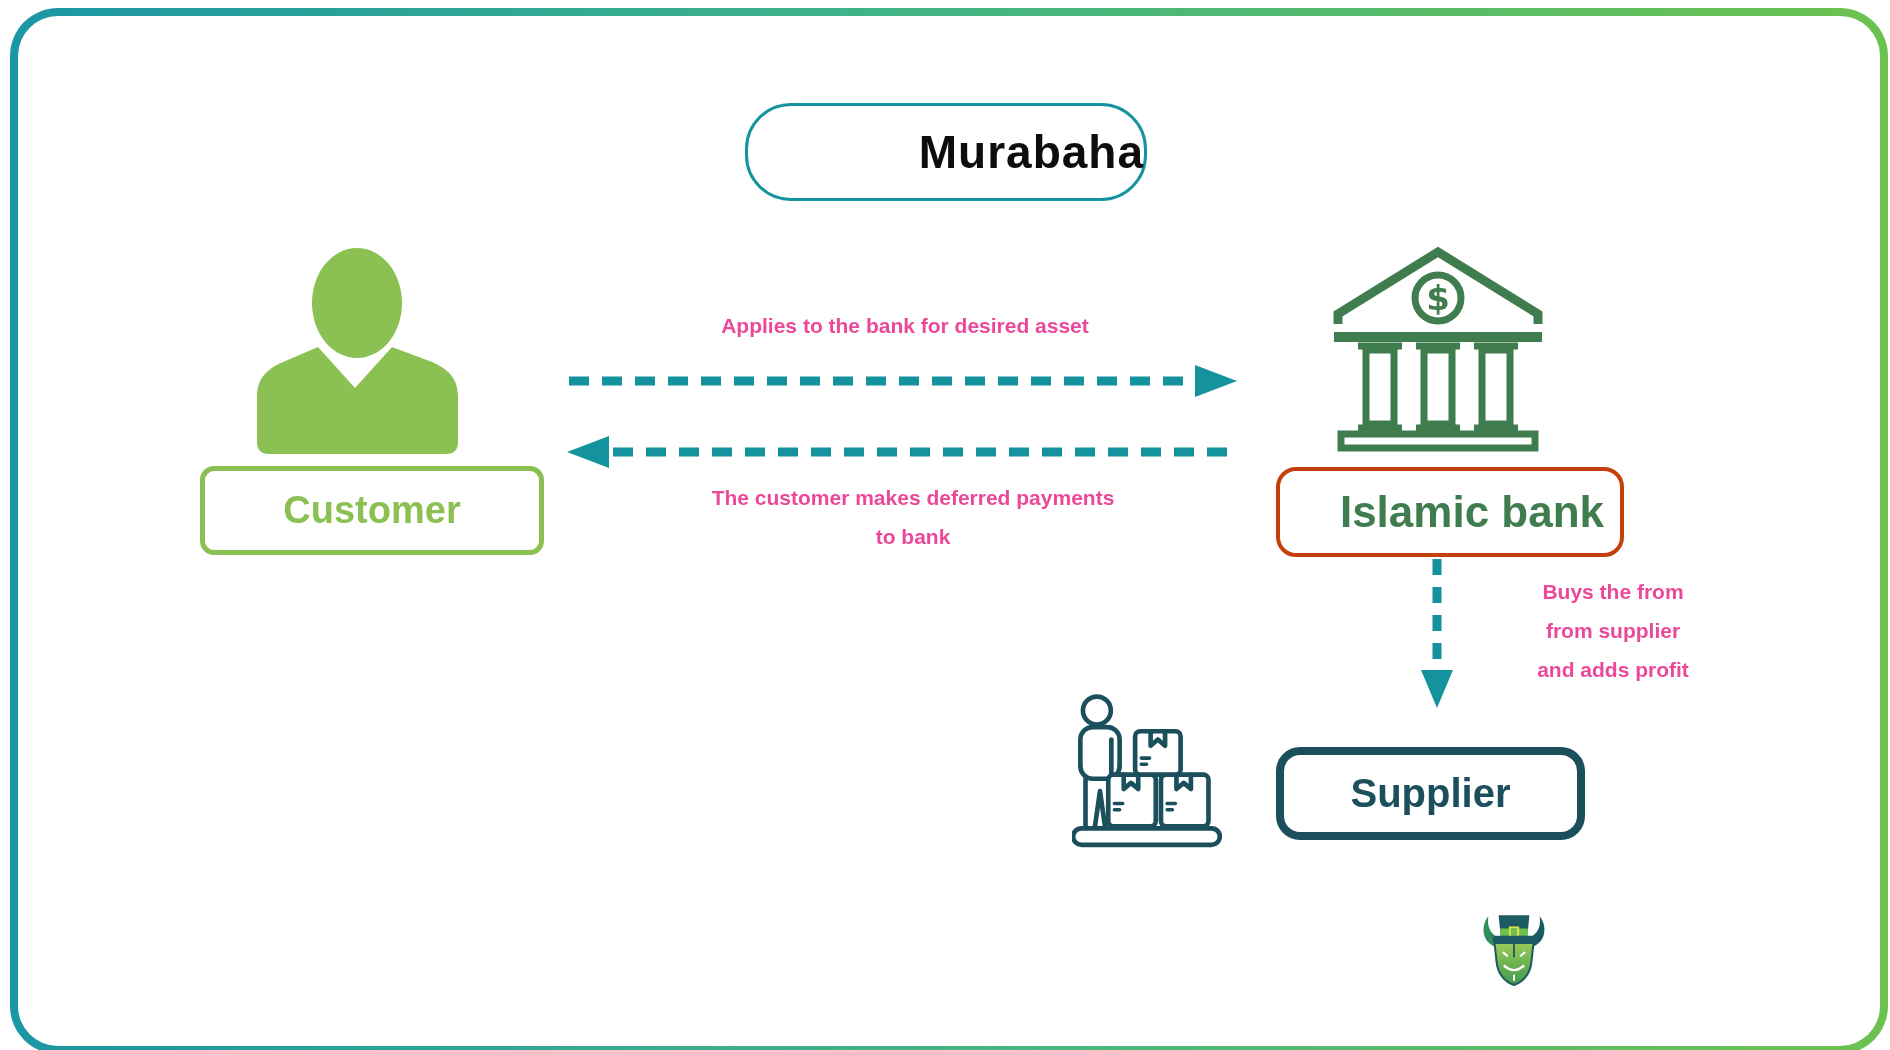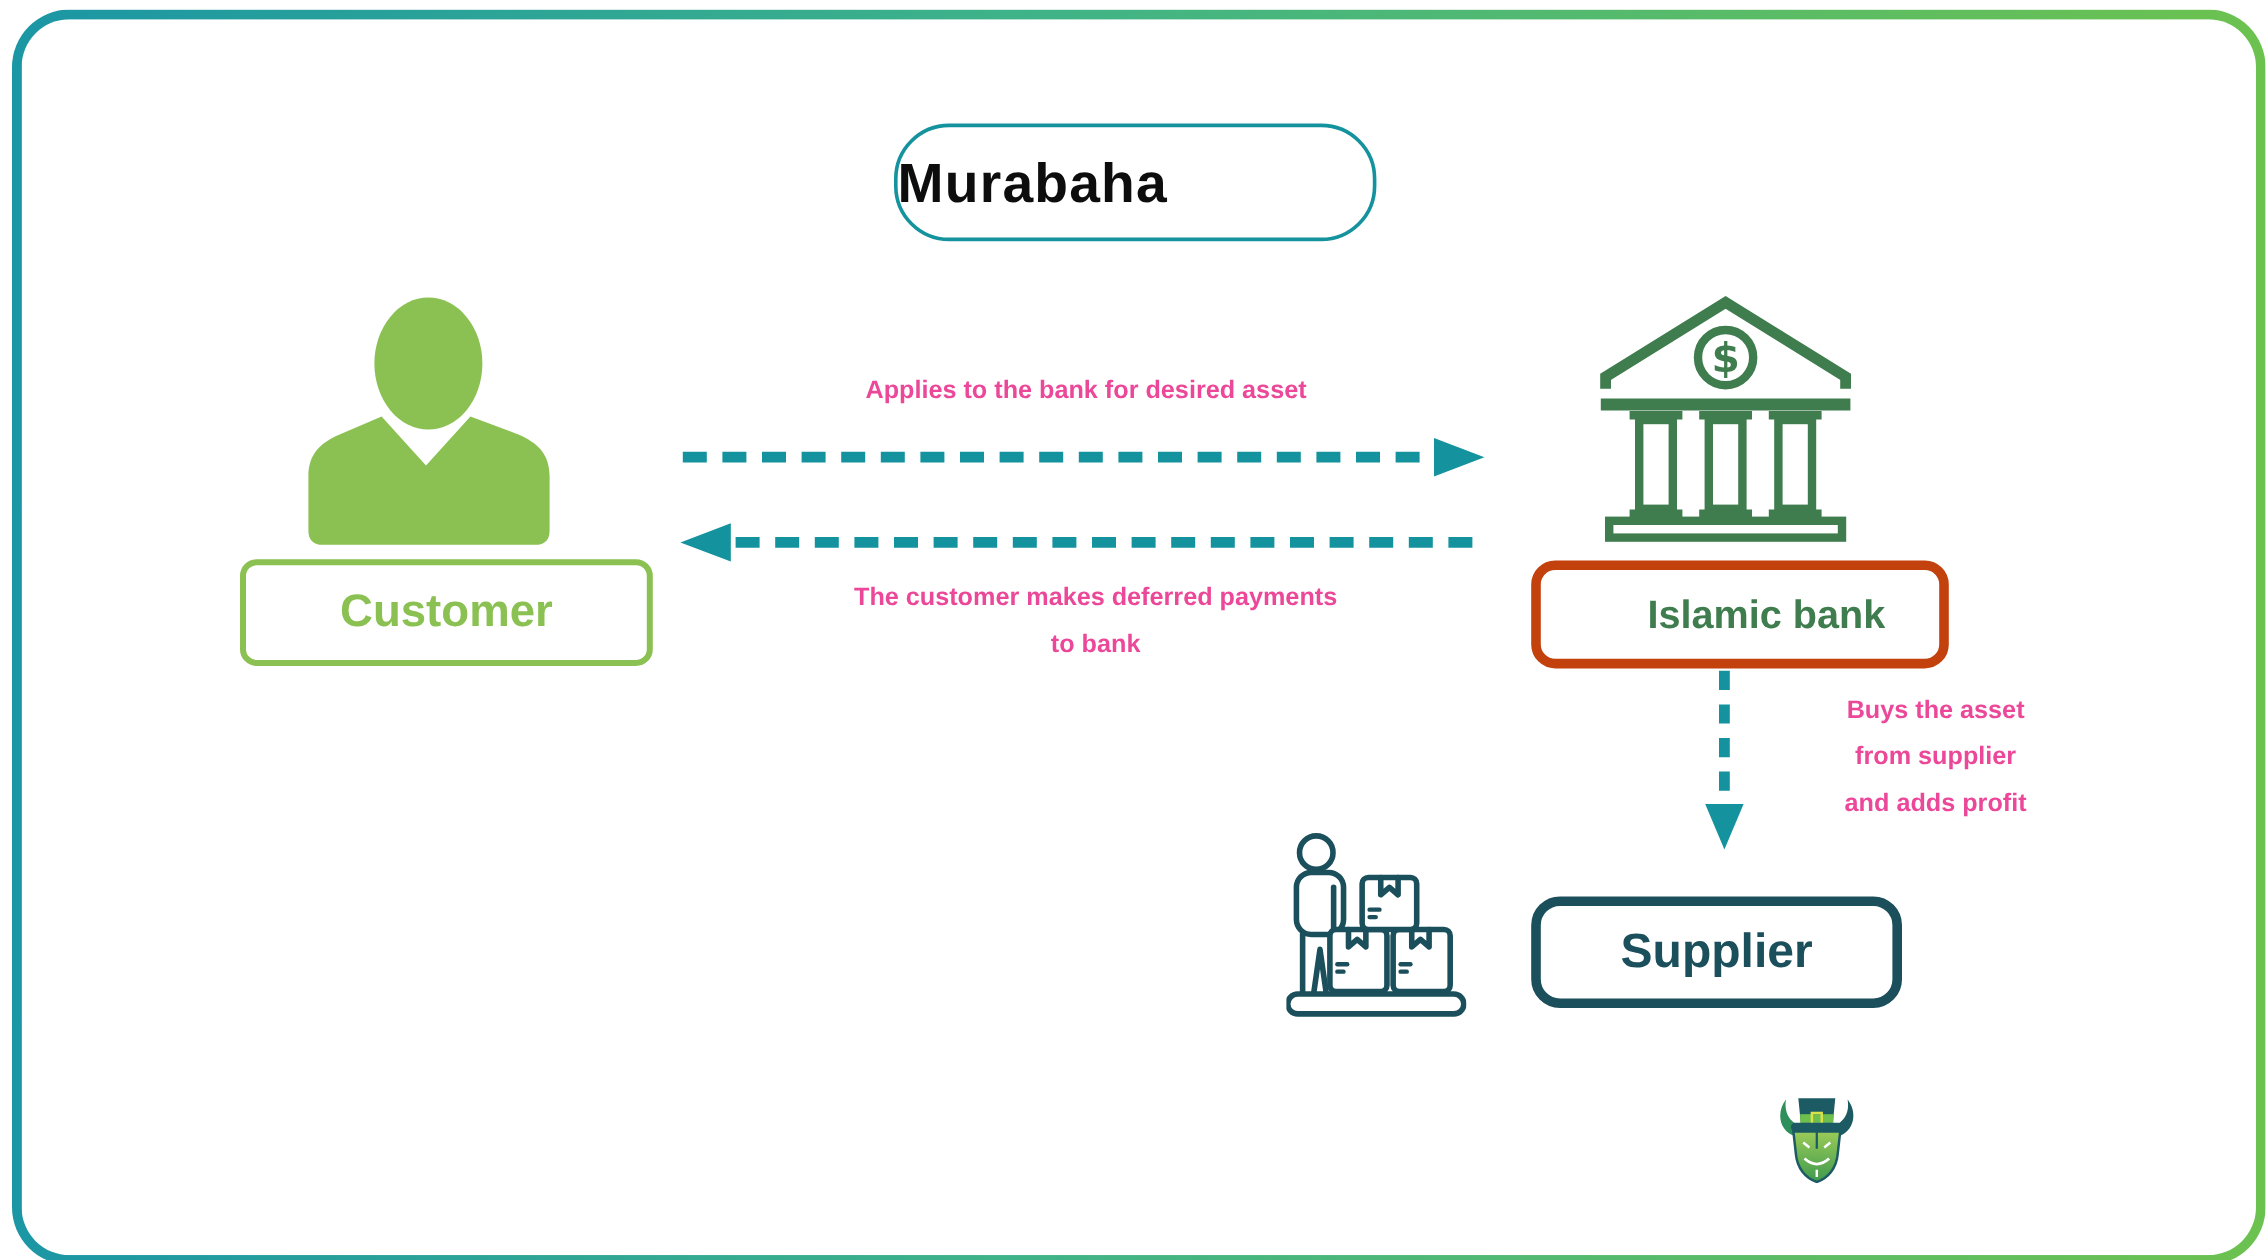--- a/index.html
+++ b/index.html
@@ -12,31 +12,31 @@
   
   .card{
     left:10px;top:8px;width:1862px;height:1030px;
     border-radius:48px;border:8px solid transparent;
     background:linear-gradient(#fff,#fff) padding-box,
                linear-gradient(90deg,#1B96A4 0%,#3FB388 45%,#6CC24F 100%) border-box;
   }
   .title-pill{
     left:745px;top:103px;width:396px;height:92px;
     border:3px solid #14939E;border-radius:46px;background:#fff;
-    display:flex;align-items:center;justify-content:flex-start;
+    display:flex;align-items:center;justify-content:flex-end;
     font-size:46px;font-weight:800;color:#0d0d0d;letter-spacing:1px;
   }
   .node-box{
     display:flex;align-items:center;justify-content:center;
     font-weight:800;background:#fff;box-sizing:border-box;margin-left:13px;
   }
   .customer-box{left:187px;top:466px;width:344px;height:89px;
     border:5px solid #8BC152;border-radius:14px;color:#8BC152;font-size:38px;}
   .bank-box{left:1263px;top:467px;width:348px;height:90px;
-    border:8px solid #c2410c;border-radius:20px;color:#3F7C4E;font-size:33px;padding-left:44px;}
+    border:4px solid #c2410c;border-radius:20px;color:#3F7C4E;font-size:44px;padding-left:44px;}
   .supplier-box{left:1263px;top:747px;width:309px;height:93px;
     border:8px solid #1A4F5B;border-radius:24px;color:#1A4F5B;font-size:40px;}
   .flow-label{color:#ec4899;font-weight:700;font-size:21px;text-align:center;line-height:39px;}
   #flow-apply{left:560px;top:306px;width:690px;}
   #flow-deferred{left:568px;top:478px;width:690px;}
   #flow-buys{left:1468px;top:572px;width:290px;}
   .logo{left:1478px;top:901px;width:340px;height:94px;display:flex;align-items:center;gap:10px;}
   .wordmark{font-size:33px;font-weight:800;letter-spacing:-0.5px;white-space:nowrap;}
   .wm-primary{color:#1D4E57;}
   .wm-accent{color:#2CA6AC;}
@@ -103,21 +103,21 @@
 <div class="abs node-box bank-box">
   <span>Islamic bank</span>
 </div>
 
 <svg class="abs" style="left:1419px;top:556px;" width="36" height="154" viewBox="0 0 36 154">
   <line x1="18" y1="3" x2="18" y2="116" stroke="#14939E" stroke-width="9" stroke-dasharray="16 12"></line>
   <polygon points="2,114 34,114 18,152" fill="#14939E"></polygon>
 </svg>
 
 <div class="abs flow-label" id="flow-buys">
-  <span>Buys the asset</span><br>
+  <span>Buys the from</span><br>
   <span>from supplier</span><br>
   <span>and adds profit</span>
 </div>
 
 <svg class="abs" style="left:1072px;top:694px;" width="150" height="155" viewBox="0 0 145 150" fill="none" stroke="#1A4F5B" stroke-width="4.5" stroke-linecap="round" stroke-linejoin="round">
 
   <circle cx="24" cy="16" r="13.5"></circle>
   <rect x="8" y="32" width="38" height="50" rx="12"></rect>
   <line x1="38" y1="44" x2="38" y2="80"></line>
   <line x1="13" y1="82" x2="13" y2="129"></line>

